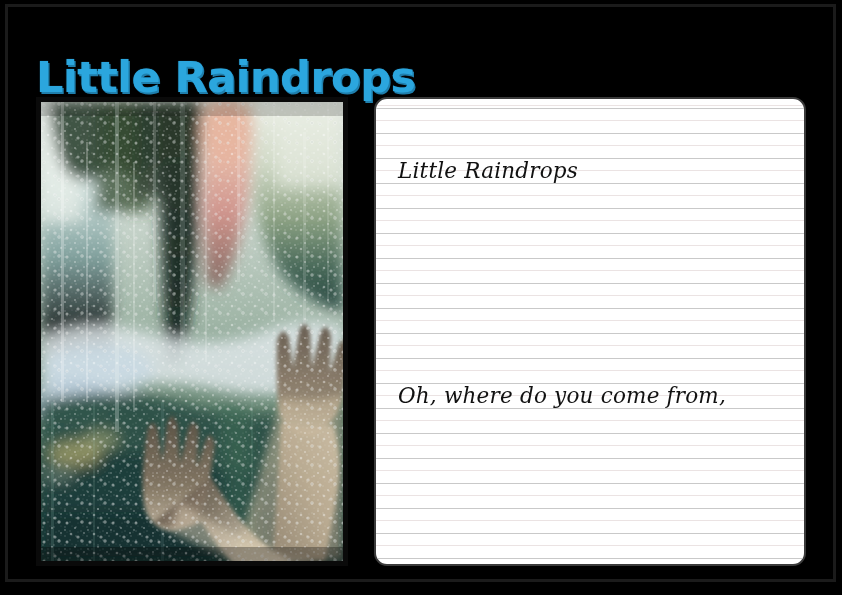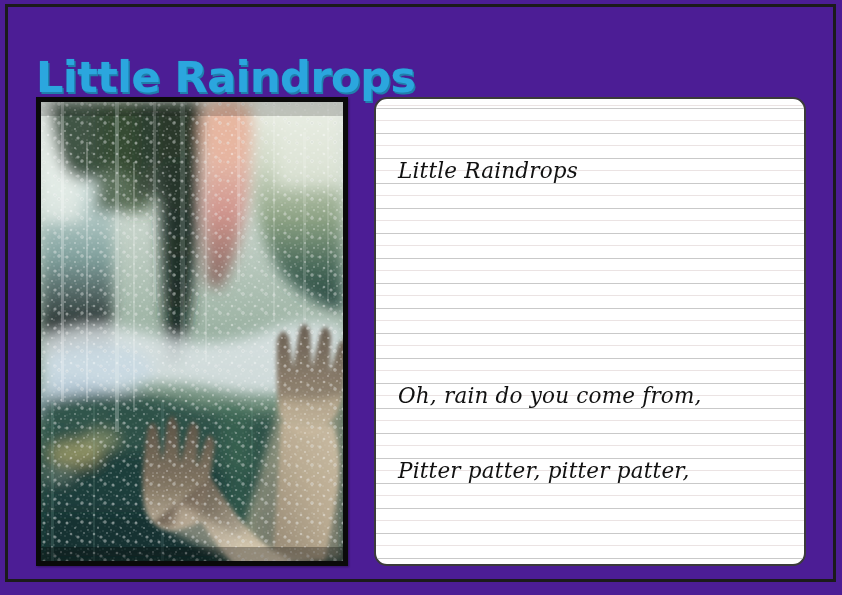--- a/index.html
+++ b/index.html
@@ -9,21 +9,21 @@
     background: #ffffff;
   }
   body {
     font-family: "Liberation Sans", sans-serif;
   }
 
   #page {
     position: relative;
     width: 842px;
     height: 595px;
-    background: #4c1d95;
+    background: #000000;
     box-sizing: border-box;
     overflow: hidden;
   }
 
   
   #page-border {
     position: absolute;
     left: 5px;
     top: 4px;
     width: 831px;
@@ -294,22 +294,21 @@
       </svg>
     </div>
   </div>
 
   <div id="poem-panel">
     <div id="rules"></div>
     <div id="poem-text">
       <span class="ln">Little Raindrops</span>
       <span class="blank"></span>
       <span class="blank"></span>
-      <span class="ln">Oh, rain do you come from,</span>
-      <span class="ln">Pitter patter, pitter patter,</span>
+      <span class="ln">Oh, where do you come from,</span>
       
       
       
       
       
     </div>
   </div>
 
 </div>
 

